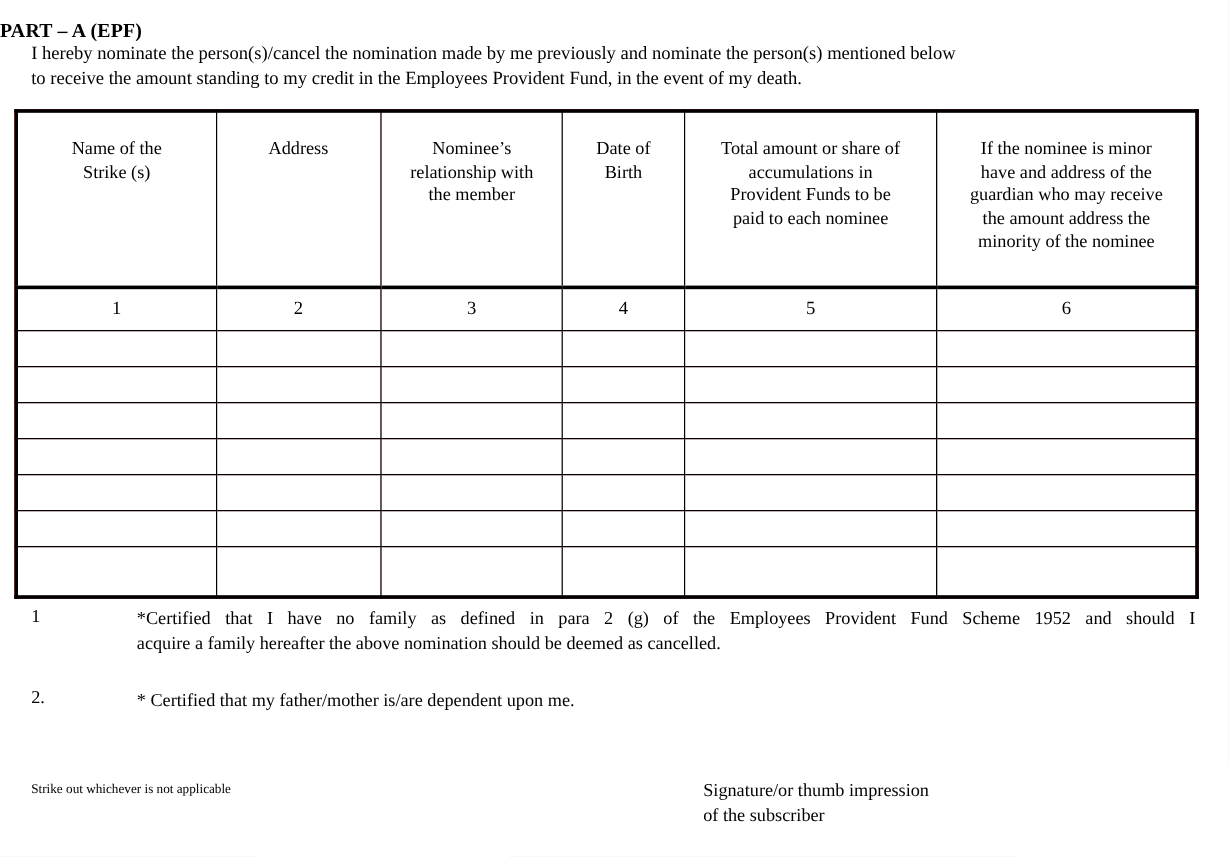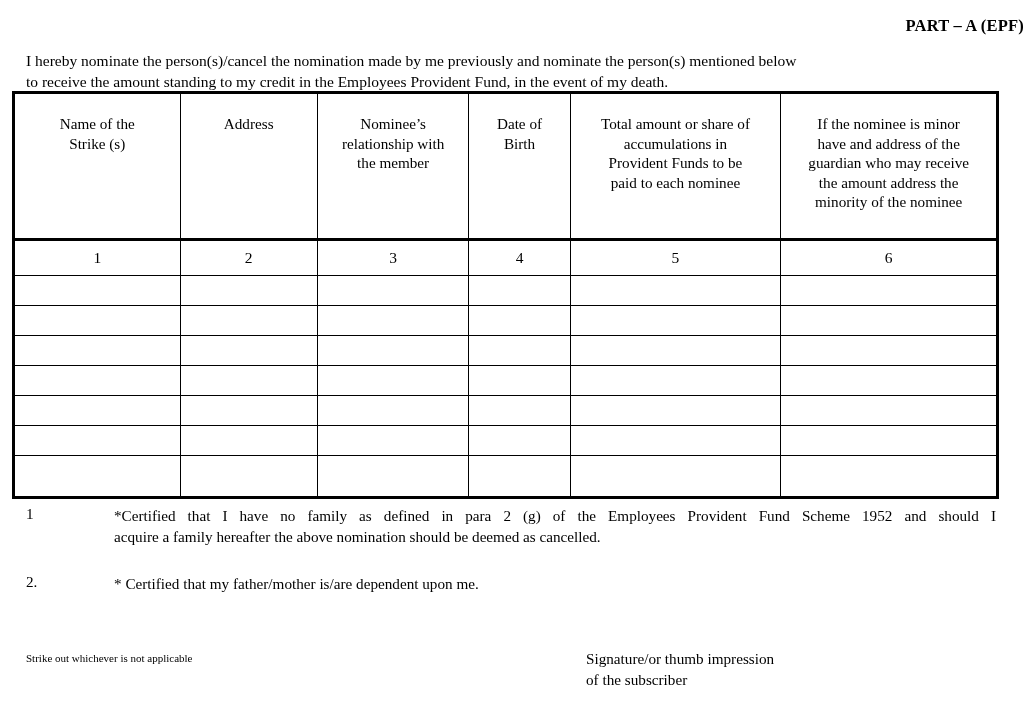--- a/index.html
+++ b/index.html
@@ -23,30 +23,30 @@
     height: 714px;
     box-sizing: border-box;
   }
 
   
   .doc-title {
     position: absolute;
     top: 16px;
     left: 0;
     width: 1024px;
-    text-align: right;
+    text-align: left;
     font-size: 16.5px;
     font-weight: bold;
     letter-spacing: 0.2px;
   }
 
   
   .intro {
     position: absolute;
-    top: 50px;
+    top: 34px;
     left: 26px;
     width: 950px;
     font-size: 15.5px;
     line-height: 21px;
   }
   .intro .line { display: block; white-space: nowrap; }
 
   
   .nom-table {
     position: absolute;

